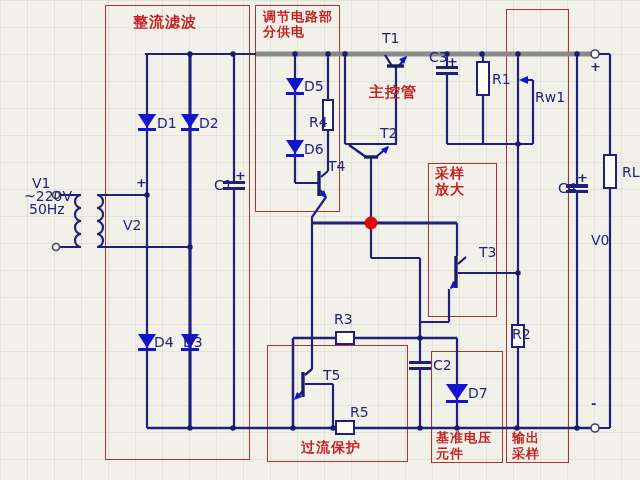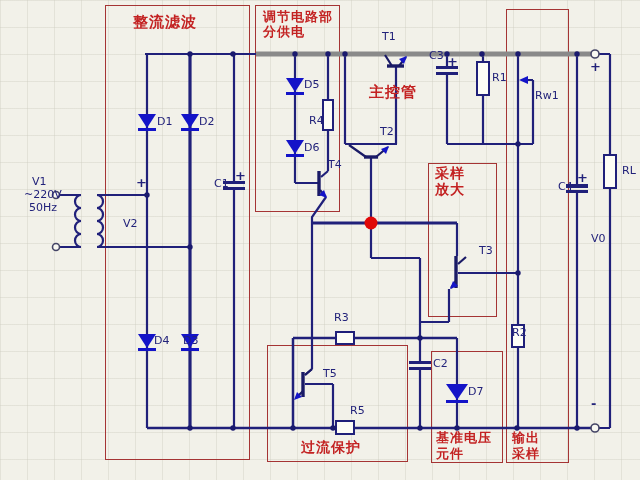--- a/index.html
+++ b/index.html
@@ -4,21 +4,21 @@
 <style>
   html,body{margin:0;padding:0}
   #stage{position:relative;width:640px;height:480px;overflow:hidden;
     background-color:#f2f1e9;
     background-image:linear-gradient(rgba(203,203,190,.38) 1px,transparent 1px),
                      linear-gradient(90deg,rgba(203,203,190,.38) 1px,transparent 1px);
     background-size:27px 27px;
     font-family:"DejaVu Sans","Liberation Sans",sans-serif;}
   .rbox{position:absolute;border:1.5px solid #a53434;box-sizing:border-box;z-index:1}
   svg{position:absolute;left:0;top:0;z-index:2}
-  .lbl{position:absolute;color:#22227a;font-size:11px;line-height:1;z-index:3;white-space:nowrap}
+  .lbl{position:absolute;color:#22227a;font-size:14px;line-height:1;z-index:3;white-space:nowrap}
   .pm{position:absolute;color:#22227a;font-size:13px;font-weight:bold;line-height:1;z-index:3}
   .red{position:absolute;color:#c32222;font-weight:bold;line-height:1.15;z-index:3;white-space:nowrap;letter-spacing:1px}
   .f15{font-size:15px}.f13{font-size:13px}.f14{font-size:14px}
 </style>
 </head>
 <body>
 
 <div id="stage">
 
   <div class="rbox" style="left:105px;top:5px;width:145px;height:455px"></div>

